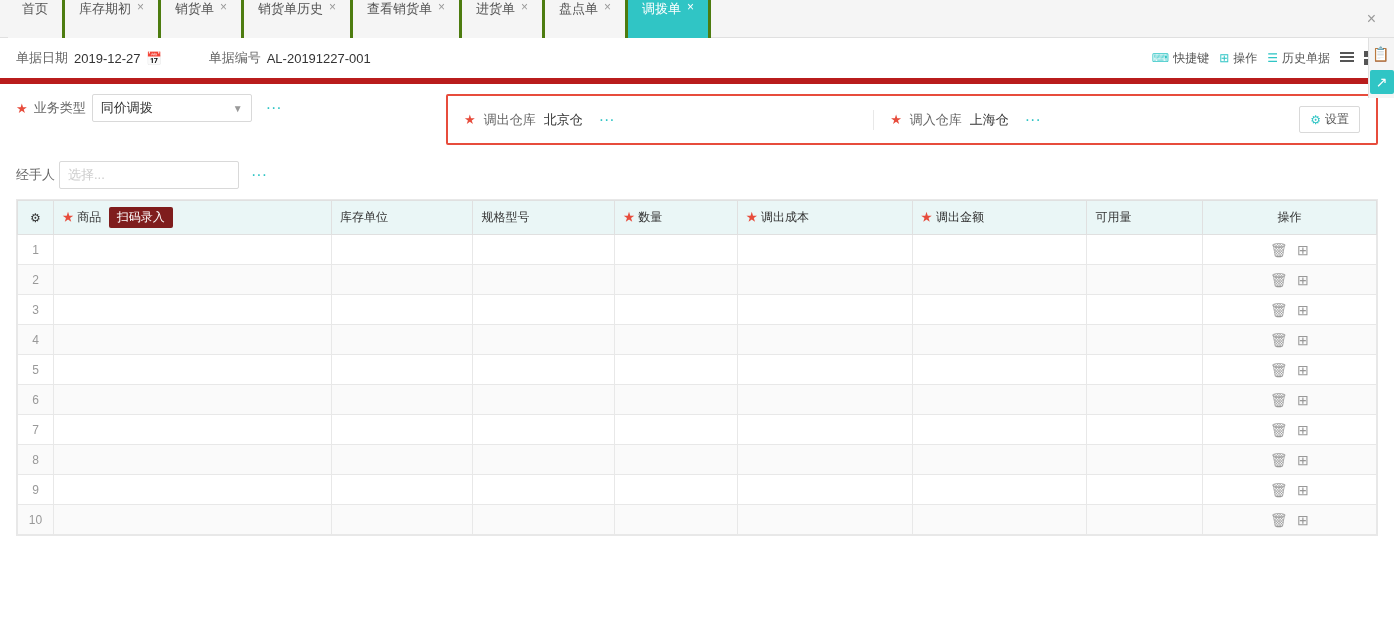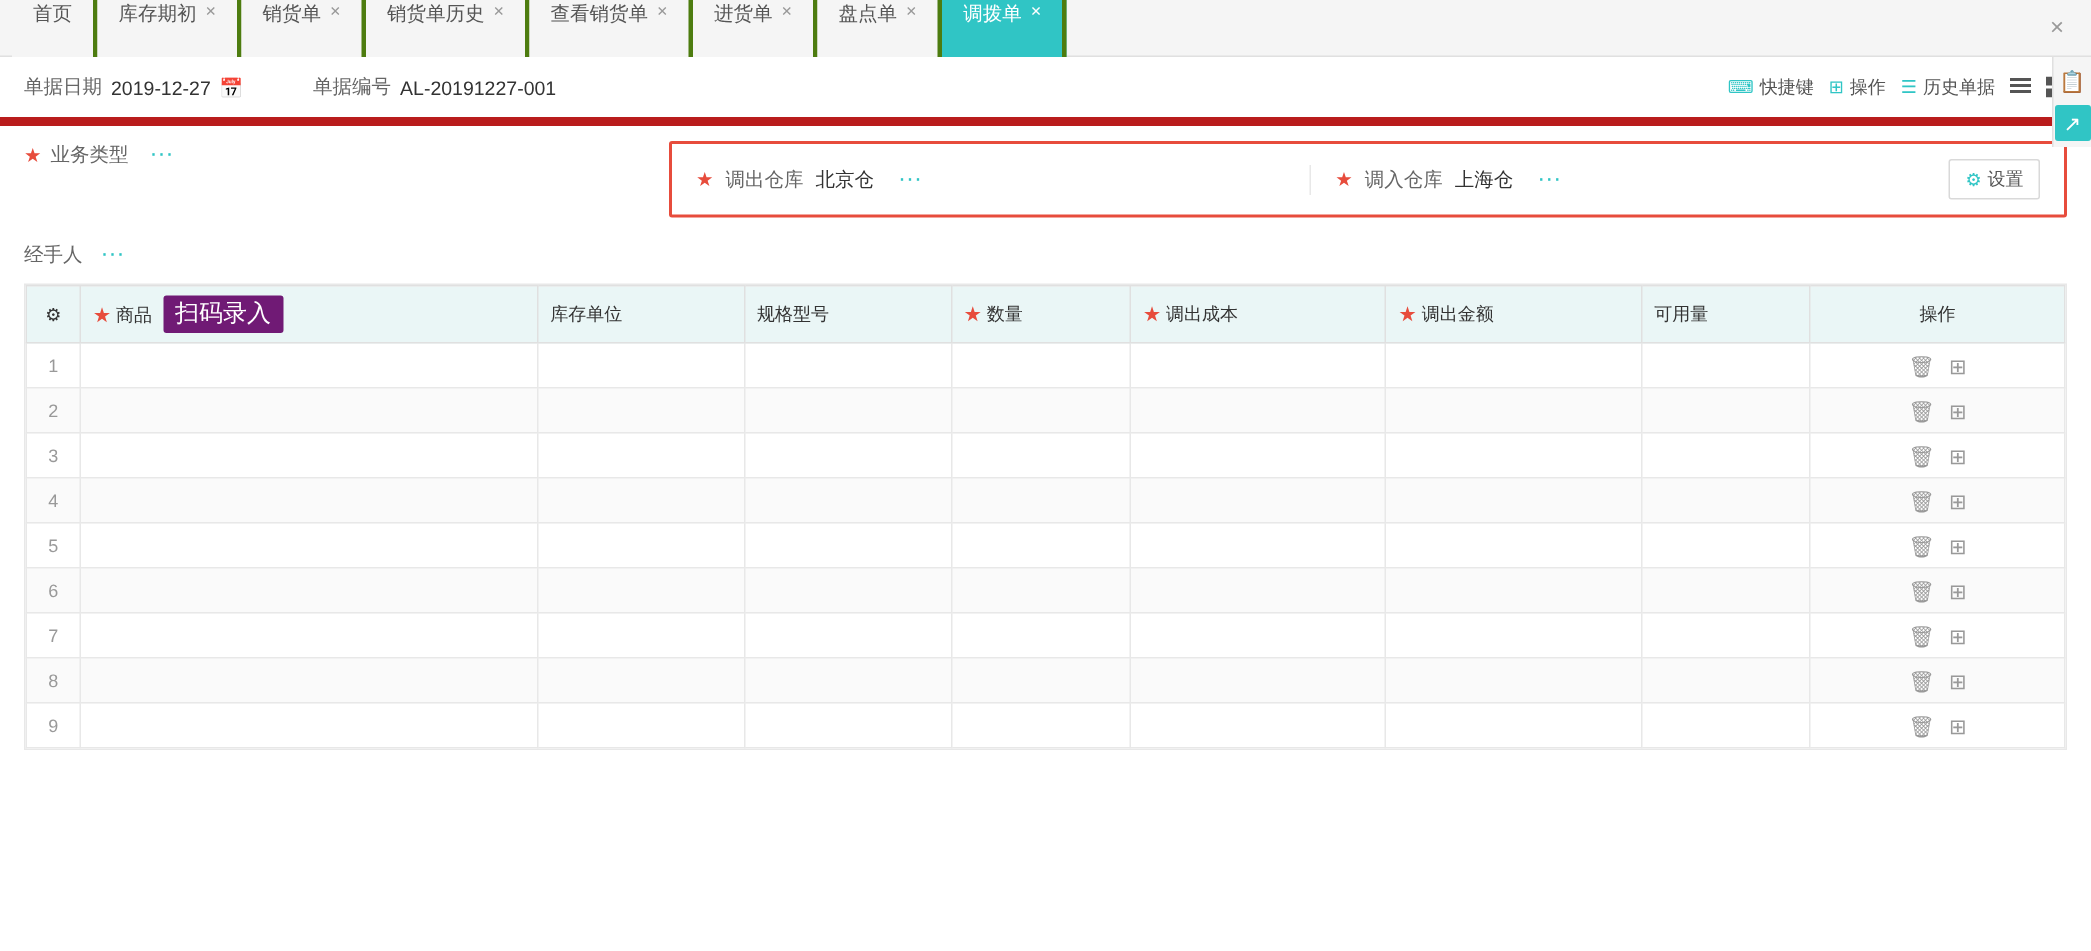--- a/index.html
+++ b/index.html
@@ -144,22 +144,22 @@
       padding: 4px 8px;
       height: 30px;
       vertical-align: middle;
     }
     tbody tr:nth-child(even) td { background: #fafafa; }
     tbody tr.subtotal td { background: #fff8e8; font-weight: 500; }
     .row-num { color: #999; text-align: center; width: 36px; }
     .op-cell { text-align: center; white-space: nowrap; }
     .op-icon { cursor: pointer; color: #999; font-size: 14px; margin: 0 3px; }
     .scan-btn {
-      background: #701a75; color: #fff; border: none;
-      border-radius: 2px; padding: 2px 8px; font-size: 16px;
+      background: #7f1d1d; color: #fff; border: none;
+      border-radius: 2px; padding: 2px 8px; font-size: 12px;
       cursor: pointer; margin-left: 4px;
     }
 
     
     .right-sidebar {
       position: fixed;
       right: 0;
       top: 38px;
       width: 26px;
       background: #f5f5f5;
@@ -263,20 +263,24 @@
     </div>
   </div>
 </div>
 
 <div class="form-area">
 
   <div class="form-left">
     <div class="form-row">
       <span class="required-star">★</span>
       <span class="form-label">业务类型</span>
+      <div class="form-select">
+        <span class="form-select-text">同价调拨</span>
+        <span class="form-select-arrow">▼</span>
+      </div>
       <span class="form-more">···</span>
     </div>
   </div>
 
   <div class="red-panel">
     <div class="warehouse-group">
       <span class="required-star">★</span>
       <span class="warehouse-label">调出仓库</span>
       <span class="warehouse-value">北京仓</span>
       <span class="warehouse-more">···</span>
@@ -290,20 +294,23 @@
     </div>
     <div class="settings-btn">
       <span class="gear">⚙</span>
       <span>设置</span>
     </div>
   </div>
 </div>
 
 <div class="handler-row">
   <span class="form-label">经手人</span>
+  <div class="form-select" style="min-width:180px; color:#ccc;">
+    <span>选择...</span>
+  </div>
   <span class="form-more">···</span>
 </div>
 
 <div class="table-wrap">
   <div class="table-scroll-container">
     <table>
       <thead>
         <tr>
           <th class="header-th-gear center">
             <span>⚙</span>
@@ -452,20 +459,34 @@
       <td></td>
       <td></td>
       <td></td>
       <td></td>
       <td></td>
       <td class="op-cell">
         <span class="op-icon" title="删除">🗑</span>
         <span class="op-icon" title="复制">⊞</span>
       </td>
     </tr>
+          <tr>
+      <td class="row-num">10</td>
+      <td></td>
+      <td></td>
+      <td></td>
+      <td></td>
+      <td></td>
+      <td></td>
+      <td></td>
+      <td class="op-cell">
+        <span class="op-icon" title="删除">🗑</span>
+        <span class="op-icon" title="复制">⊞</span>
+      </td>
+    </tr>
         </tbody>
     </table>
   </div>
 </div>
 
 <div class="right-sidebar">
   <div class="sidebar-icon">📋</div>
   <div class="sidebar-icon teal">↗</div>
 </div>
 

